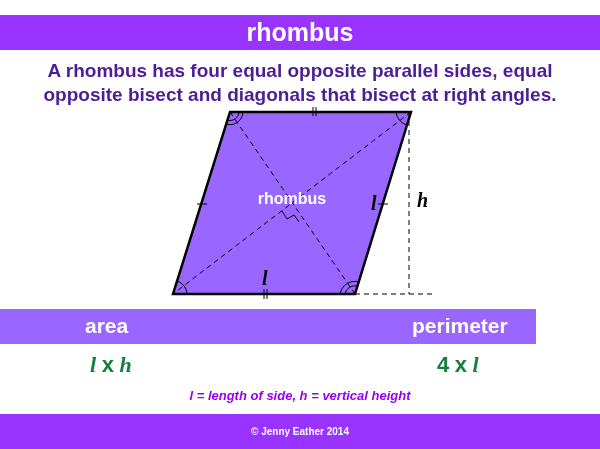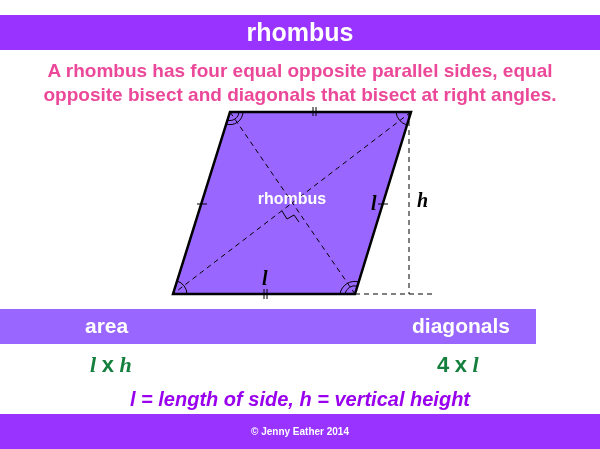--- a/index.html
+++ b/index.html
@@ -1,27 +1,27 @@
 <!DOCTYPE html>
 <html><head>
 <meta charset="utf-8">
 <style>
   html, body { margin: 0; padding: 0; }
   body { width: 600px; height: 449px; background: #ffffff; position: relative; overflow: hidden; font-family: "Liberation Sans", sans-serif; }
   .title-bar { position: absolute; left: 0; top: 15px; width: 600px; height: 35px; background: #9933ff; color: #fff; font-weight: bold; font-size: 25px; text-align: center; line-height: 35px; }
-  .desc { position: absolute; left: 0; top: 59px; width: 600px; text-align: center; font-weight: bold; font-size: 19px; line-height: 24px; color: #ec4899; }
+  .desc { position: absolute; left: 0; top: 59px; width: 600px; text-align: center; font-weight: bold; font-size: 19px; line-height: 24px; color: #4c1d95; }
   .diagram { position: absolute; left: 0; top: 100px; }
   .section-bar { position: absolute; left: 0; top: 309px; width: 536px; height: 35px; background: #9966ff; color: #fff; font-weight: bold; font-size: 21px; line-height: 33px; }
   .section-bar .area-h { position: absolute; left: 85px; }
   .section-bar .perim-h { position: absolute; left: 412px; }
   .formula { position: absolute; top: 352px; font-size: 22px; font-weight: bold; color: #15803d; font-style: italic; }
   .f-area { left: 90px; font-family: "Liberation Serif", serif; }
   .f-perim { left: 437px; font-family: "Liberation Serif", serif; }
   .f-area .x, .f-perim .x, .f-perim .n { font-family: "Liberation Sans", sans-serif; font-style: normal; }
-  .legend { position: absolute; left: 0; top: 388px; width: 600px; text-align: center; color: #9900ee; font-weight: bold; font-style: italic; font-size: 20px; }
+  .legend { position: absolute; left: 0; top: 388px; width: 600px; text-align: center; color: #9900ee; font-weight: bold; font-style: italic; font-size: 13px; }
   .footer { position: absolute; left: 0; top: 414px; width: 600px; height: 49px; background: #9933ff; color: #fff; font-weight: bold; font-size: 10px; text-align: center; line-height: 35px; }
 </style>
 </head>
 <body>
 
 <div class="title-bar">
   <span>rhombus</span>
 </div>
 
 <div class="desc">
@@ -53,21 +53,21 @@
       <path d="M 345,294 A 10,10 0 0 1 357,286"></path>
   </g>
   <text x="292" y="204" fill="#fff" font-family="Liberation Sans, sans-serif" font-weight="bold" font-size="16" text-anchor="middle">rhombus</text>
   <text x="371" y="210" font-family="Liberation Serif, serif" font-style="italic" font-weight="bold" font-size="20" fill="#000">l</text>
   <text x="262" y="285" font-family="Liberation Serif, serif" font-style="italic" font-weight="bold" font-size="20" fill="#000">l</text>
   <text x="417" y="207" font-family="Liberation Serif, serif" font-style="italic" font-weight="bold" font-size="20" fill="#000">h</text>
 </svg>
 
 <div class="section-bar">
   <span class="area-h">area</span>
-  <span class="perim-h">diagonals</span>
+  <span class="perim-h">perimeter</span>
 </div>
 
 <div class="formula f-area">
   <span>l</span>
   <span class="x">x</span>
   <span>h</span>
 </div>
 
 <div class="formula f-perim">
   <span class="n">4</span>

